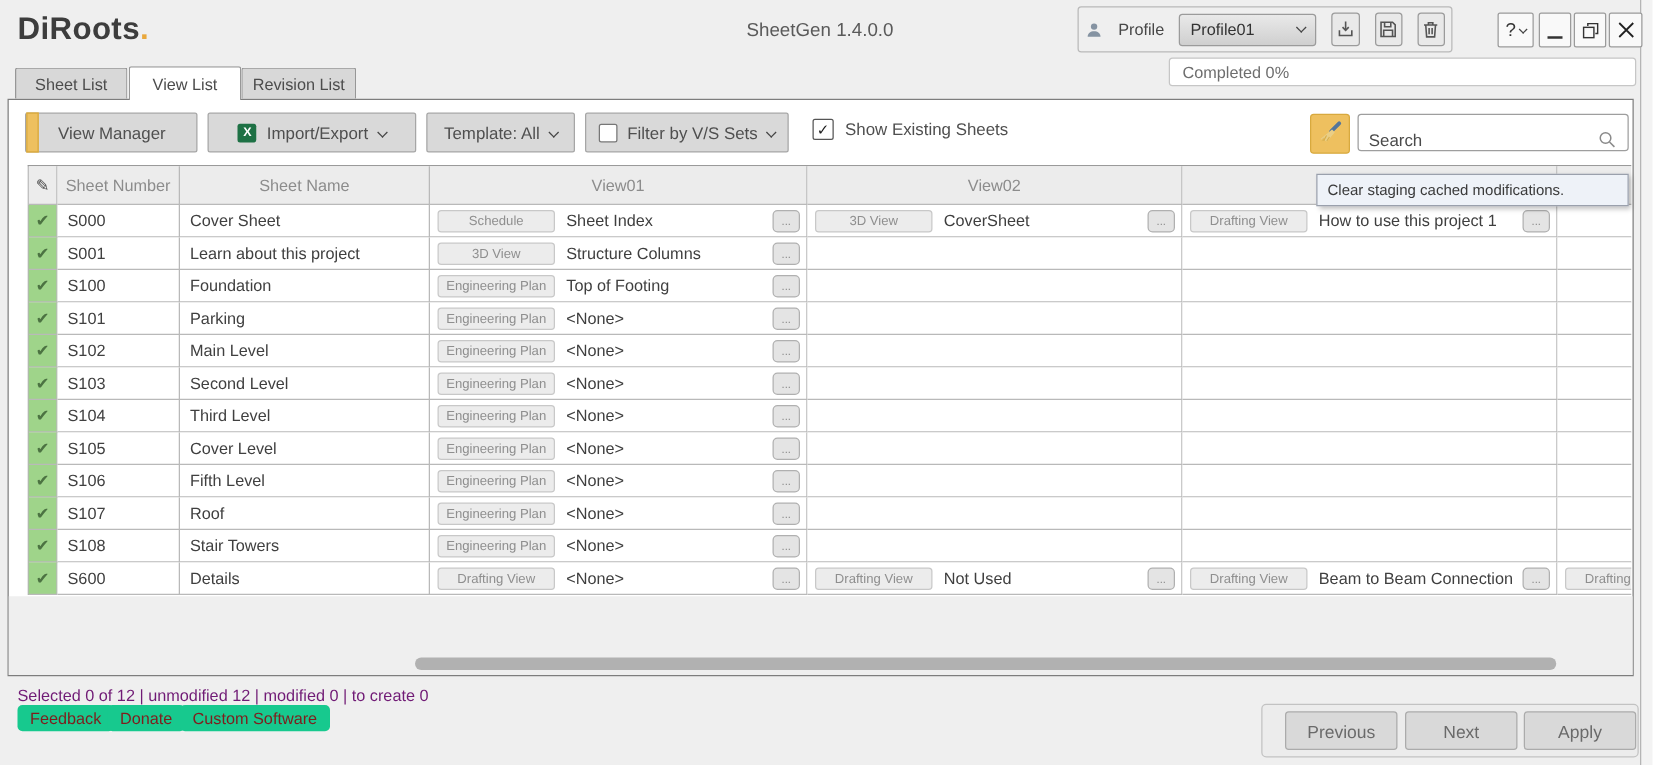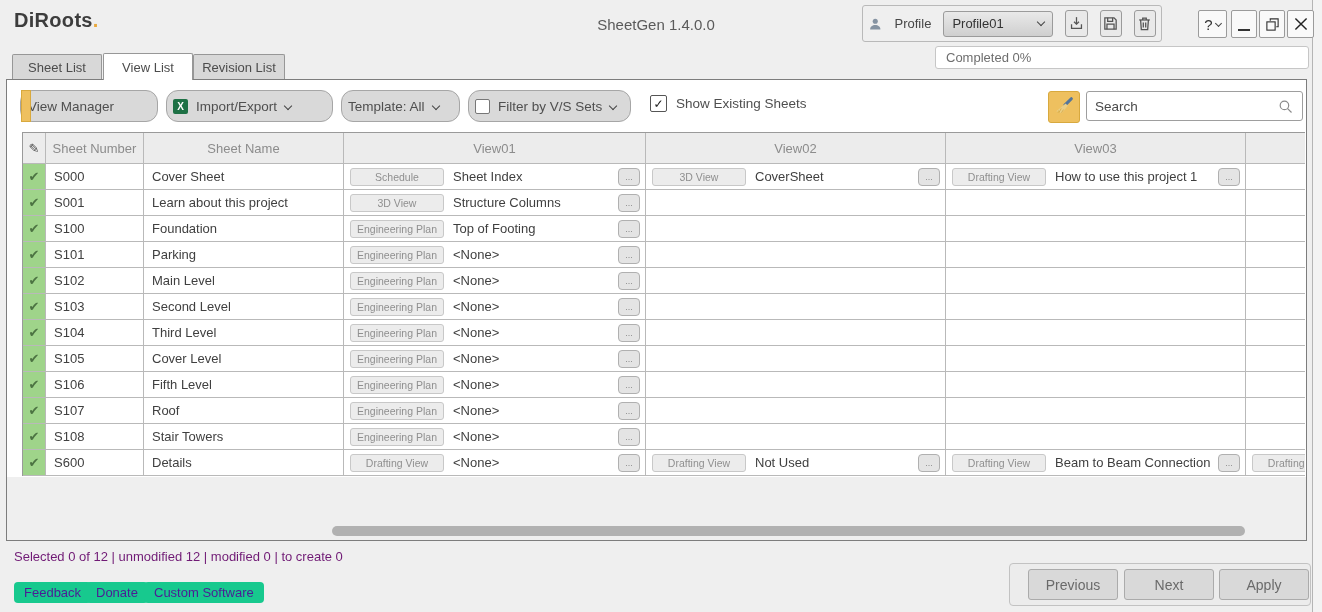--- a/index.html
+++ b/index.html
@@ -7,21 +7,21 @@
   body {
     width:1322px; height:612px; position:relative; overflow:hidden;
     background:#f3f3f3; font-family:"Liberation Sans", sans-serif;
     -webkit-font-smoothing:antialiased;
   }
   .window {
     position:absolute; left:0; top:0; width:1313px; height:612px;
     background:#efefef; border-right:1px solid #b5b5b5;
   }
   
-  .logo { position:absolute; left:14px; top:9px; font-size:20px; font-weight:bold; color:#3d3d3d; letter-spacing:.3px; }
+  .logo { position:absolute; left:14px; top:9px; font-size:25px; font-weight:bold; color:#3d3d3d; letter-spacing:.3px; }
   .logo .orange { color:#e9a83c; }
   .app-title { position:absolute; left:506px; top:16px; width:300px; text-align:center; font-size:15px; color:#5a5a5a; }
   .profile-group {
     position:absolute; left:862px; top:5px; width:300px; height:37px;
     border:1px solid #b9b9b9; border-radius:3px; display:flex; align-items:center; padding:0 5px; gap:12px;
   }
   .profile-label { font-size:13px; color:#474747; }
   .profile-select {
     width:132px; height:26px; background:linear-gradient(#e9e9e9,#cfcfcf); border:1px solid #9b9b9b; border-radius:3px;
     display:flex; align-items:center; padding:0 8px; font-size:13px; color:#333;
@@ -51,35 +51,35 @@
   .progress {
     position:absolute; left:935px; top:46px; width:374px; height:23px; background:#fff;
     border:1px solid #c6c6c6; border-radius:3px; font-size:13px; color:#6e6e6e; line-height:21px; padding-left:10px;
   }
   
   .content {
     position:absolute; left:6px; top:79px; width:1301px; height:462px;
     background:#fff; border:1px solid #7d7d7d; z-index:2;
   }
   .tb-btn {
-    position:absolute; top:10px; height:32px; background:#d9d9d9; border:1px solid #a6a6a6; border-radius:12px;
-    color:#4f4f4f; font-size:13.5px; display:flex; align-items:center; justify-content:flex-start; gap:8px; cursor:pointer;
+    position:absolute; top:10px; height:32px; background:#d9d9d9; border:1px solid #a6a6a6; border-radius:2px;
+    color:#4f4f4f; font-size:13.5px; display:flex; align-items:center; justify-content:center; gap:8px; cursor:pointer;
   }
   .vm-btn { left:13px; width:138px; padding-left:7px; }
   .vm-btn::before { content:""; position:absolute; left:0; top:-1px; bottom:-1px; width:8px; background:#eec05f; border:1px solid #d8a93e; }
   .ie-btn  { left:159px; width:167px; }
   .tpl-btn { left:334px; width:119px; }
   .flt-btn { left:461px; width:163px; }
   .xlicon { width:15px; height:15px; background:#1e7145; border-radius:2px; color:#fff; font-size:10px; font-weight:bold; display:flex; align-items:center; justify-content:center; }
   .cb { width:15px; height:15px; background:#fff; border:1.5px solid #777; border-radius:2px; display:flex; align-items:center; justify-content:center; font-size:12px; color:#1a1a1a; }
   .show-existing { position:absolute; left:643px; top:15px; display:flex; align-items:center; gap:9px; cursor:pointer; }
   .show-existing .cb { width:17px; height:17px; border-color:#555; }
   .show-existing-label { font-size:13.5px; color:#4f4f4f; }
   .broom-btn { position:absolute; left:1041px; top:11px; width:32px; height:32px; background:#eec05f; border:1px solid #d8a93e; border-radius:3px; display:flex; align-items:center; justify-content:center; padding:0; cursor:pointer; }
-  .search-box { position:absolute; left:1079px; top:11px; width:217px; height:30px; background:#fff; border:1px solid #9e9e9e; border-radius:3px; display:flex; align-items:center; }
+  .search-box { position:absolute; left:1079px; top:11px; width:217px; height:30px; background:#fff; border:1px solid #9e9e9e; border-radius:3px; display:flex; align-items:flex-end; }
   .search-box input { flex:1; border:none; outline:none; background:transparent; font-family:"Liberation Sans",sans-serif; font-size:13.5px; color:#333; padding:0 8px; min-width:0; }
   .search-box input::placeholder { color:#4a4a4a; opacity:1; }
   .search-box svg { margin-right:8px; flex-shrink:0; }
   
   .table-wrap { position:absolute; left:15px; top:52px; width:1283px; height:345px; overflow:hidden; }
   .ttable { width:1523px; border-top:1px solid #9a9a9a; border-left:1px solid #9a9a9a; }
   .trow { display:flex; height:26px; }
   .trow.thead { height:31px; }
   .cell { border-right:1px solid #b9b9b9; border-bottom:1px solid #b9b9b9; display:flex; align-items:center; overflow:hidden; flex-shrink:0; background:#fff; }
   .thead .cell { background:#ececec; color:#8c8c8c; font-size:13px; justify-content:center; }
@@ -108,22 +108,22 @@
   .hscroll-thumb { position:absolute; left:325px; top:446px; width:913px; height:10px; background:#b1b1b1; border-radius:5px; cursor:pointer; }
   
   .tooltip {
     position:absolute; left:1053px; top:139px; width:250px; height:26px; background:#eef2f8;
     border:1px solid #9aa0ac; box-shadow:2px 2px 4px rgba(0,0,0,.25); z-index:30;
     font-size:12px; color:#3a3a3a; line-height:24px; padding-left:8px; white-space:nowrap; overflow:hidden;
   }
   
   .statusbar { position:absolute; left:14px; top:549px; font-size:13px; color:#701a75; }
   .green-btn {
-    position:absolute; top:582px; height:21px; background:#17c98e; border:none; border-radius:4px;
-    color:#4c1d95; font-size:13px; display:flex; align-items:center; padding:0 10px; cursor:pointer; font-family:"Liberation Sans",sans-serif;
+    position:absolute; top:564px; height:21px; background:#17c98e; border:none; border-radius:4px;
+    color:#7f1d1d; font-size:13px; display:flex; align-items:center; padding:0 10px; cursor:pointer; font-family:"Liberation Sans",sans-serif;
   }
   .g1 { left:14px; } .g2 { left:86px; } .g3 { left:144px; }
   .nav-panel { position:absolute; left:1009px; top:563px; width:302px; height:43px; background:#ececec; border:1px solid #c2c2c2; border-radius:4px; }
   .nav-btn {
     position:absolute; top:5px; width:90px; height:31px; background:#d9d9d9; border:1px solid #ababab; border-radius:3px;
     color:#6a6a6a; font-size:14px; cursor:pointer; font-family:"Liberation Sans",sans-serif;
   }
   .nb1 { left:18px; } .nb2 { left:114px; } .nb3 { left:209px; }
 </style>
 </head>
@@ -583,20 +583,21 @@
     </div>
   </div>
           </div>
       </div>
     </div>
 
     <div class="below-table"></div>
     <div class="hscroll-thumb"></div>
   </div>
 
+  <div class="tooltip">Clear staging cached modifications.</div>
 
   <div class="statusbar">Selected 0 of 12 | unmodified 12 | modified 0 | to create 0</div>
 
   <button class="green-btn g1">Feedback</button>
   <button class="green-btn g2">Donate</button>
   <button class="green-btn g3">Custom Software</button>
 
   <div class="nav-panel">
     <button class="nav-btn nb1">Previous</button>
     <button class="nav-btn nb2">Next</button>

